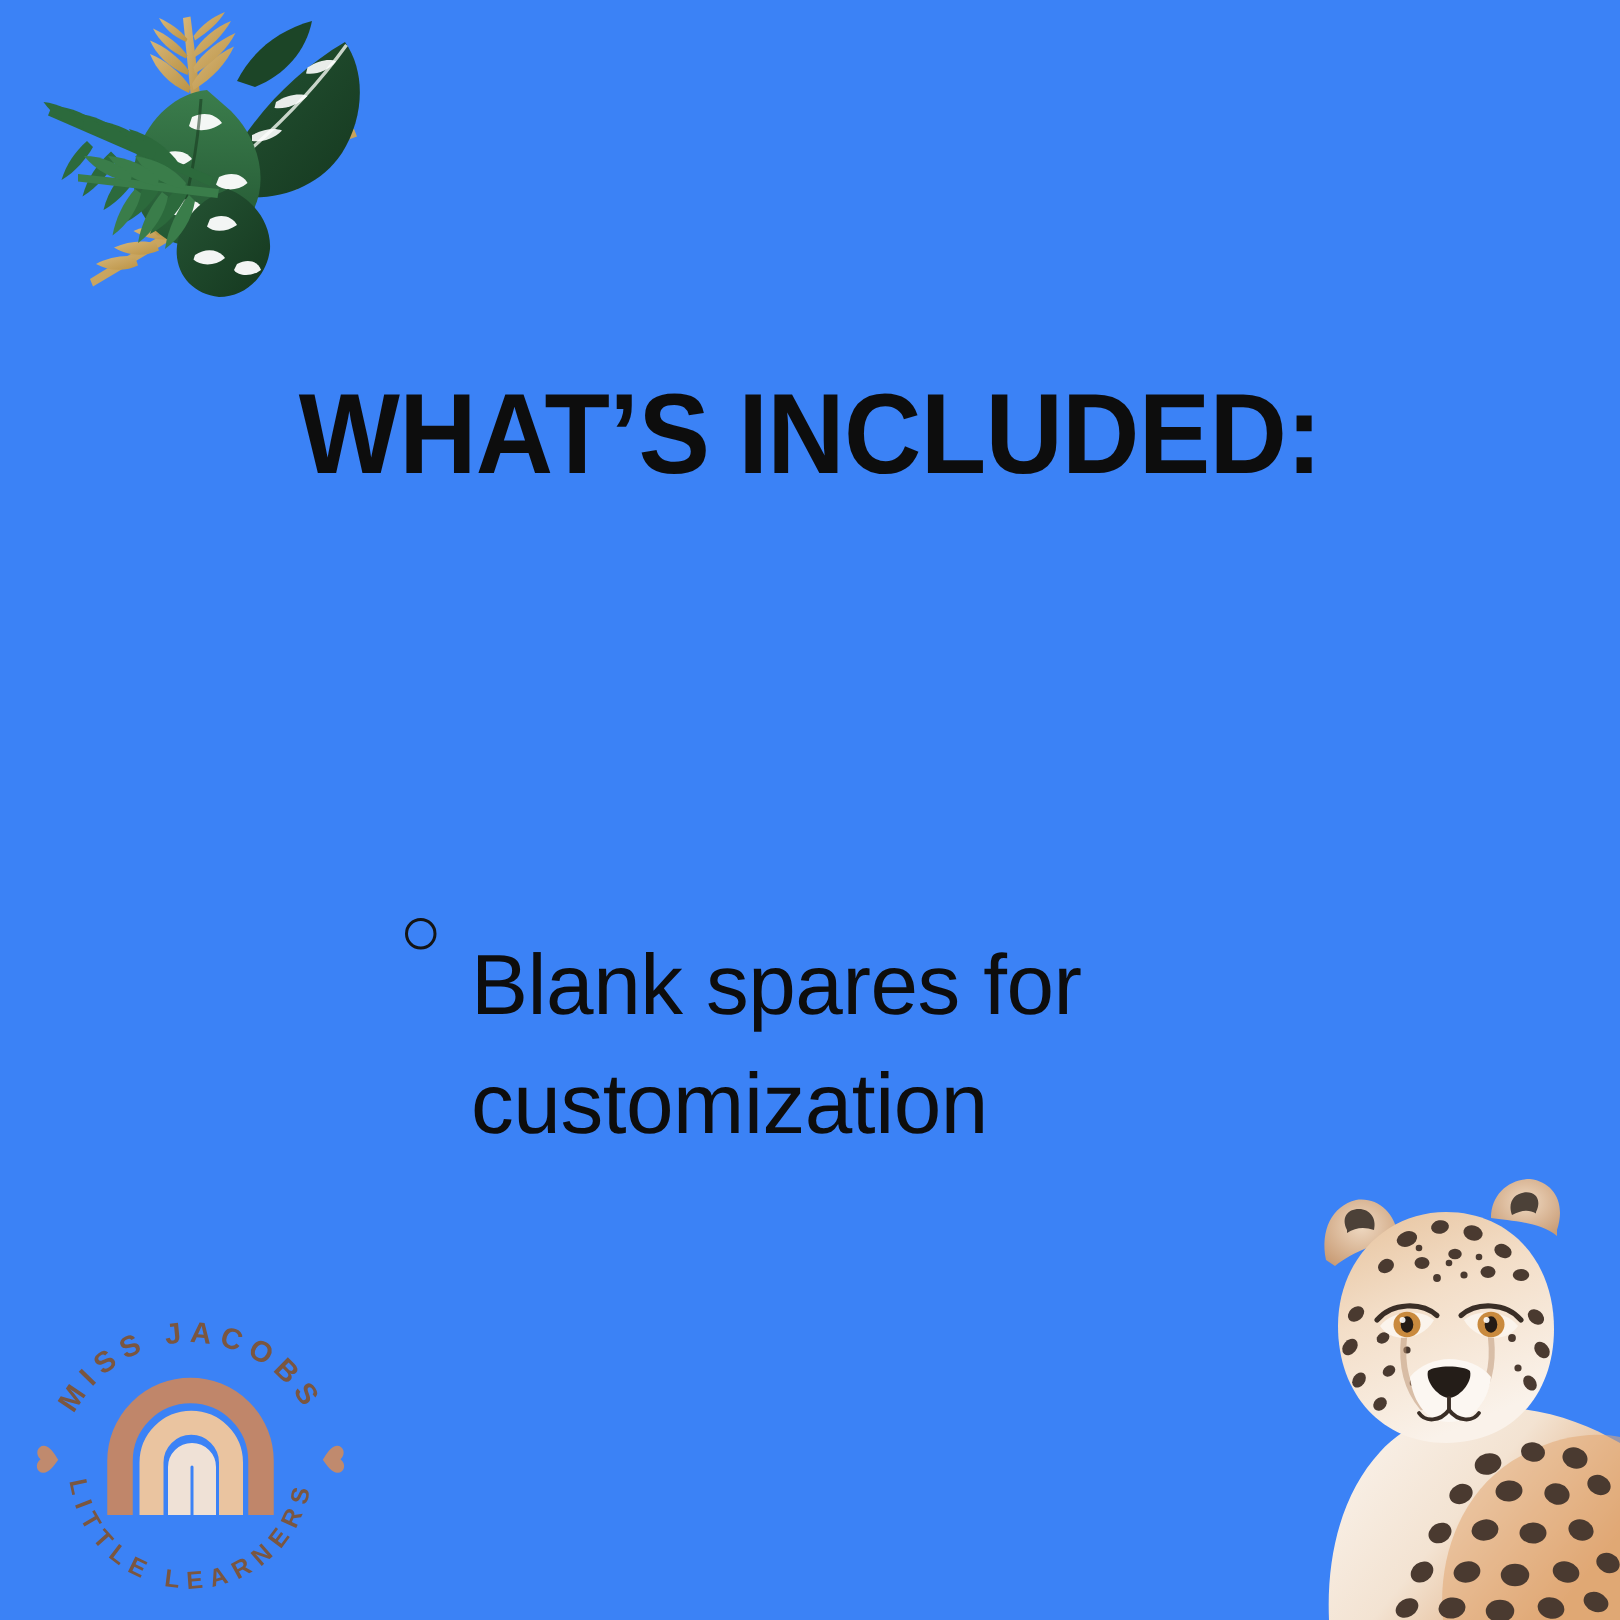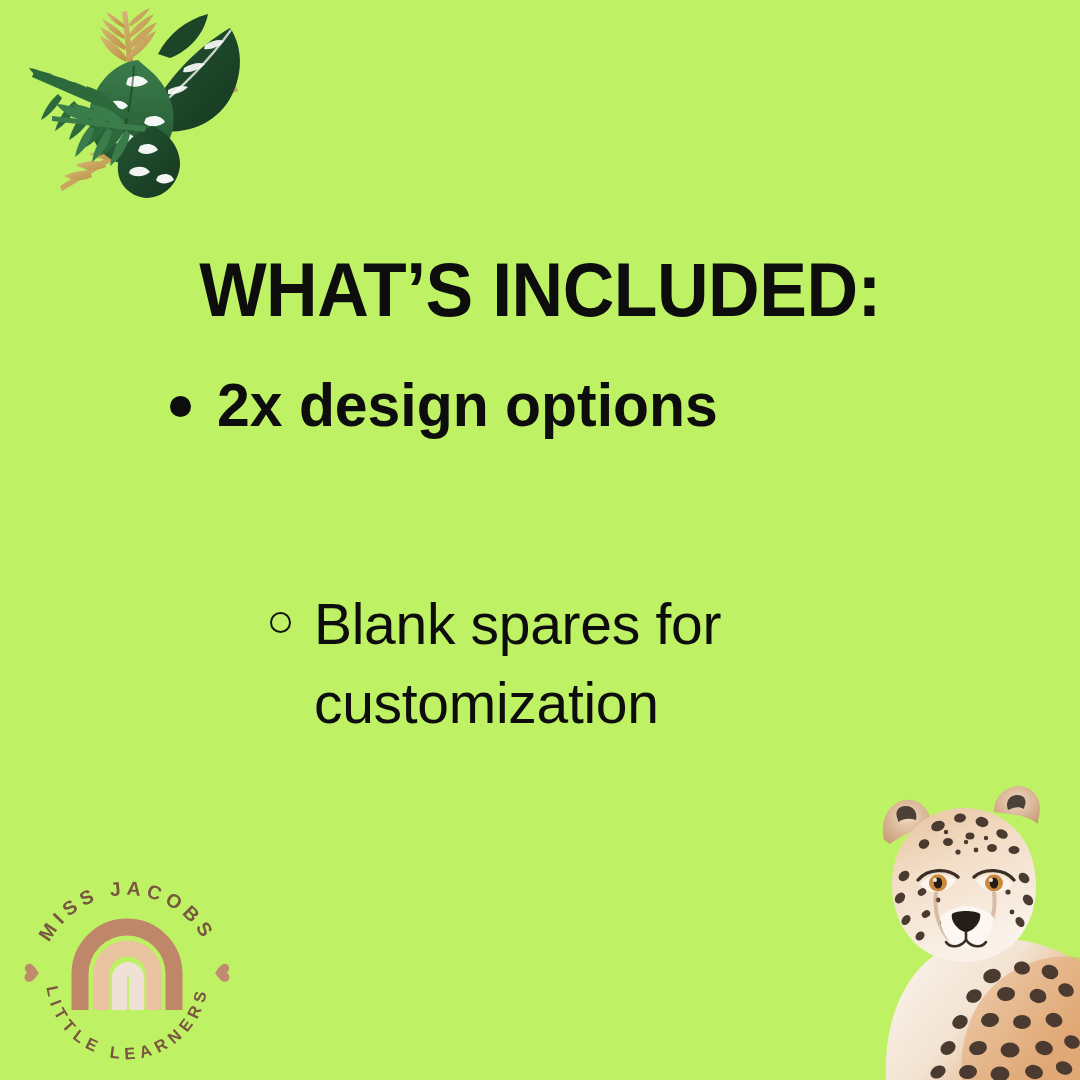--- a/index.html
+++ b/index.html
@@ -11,21 +11,21 @@
     height: 1080px;
     background: #ffffff;
     font-family: "Liberation Sans", sans-serif;
     overflow: hidden;
     position: relative;
   }
 
   .slide {
     position: absolute;
     inset: 0;
-    background: #bef264;
+    background: #3b82f6;
   }
 
   
   .leaf-cluster {
     position: absolute;
     left: 0px;
     top: 0px;
     width: 300px;
     height: 215px;
   }
@@ -107,20 +107,21 @@
     margin-right: 23px;
   }
   .sub-text {
     font-family: "Liberation Sans", sans-serif;
     font-weight: 400;
     font-size: 57px;
     line-height: 1.38;
     color: #0d0d0d;
     letter-spacing: -0.3px;
     max-width: 470px;
+    margin-top: 33px;
   }
 
   
   .logo {
     position: absolute;
     left: 18px;
     top: 858px;
     width: 218px;
     height: 212px;
   }
@@ -258,24 +259,20 @@
 
       <g fill="#1C4527">
         <path d="M158 54 C168 34 186 20 208 14 C204 34 190 50 170 58 Z"></path>
       </g>
     </svg>
   </div>
 
   <div class="heading">WHAT’S INCLUDED:</div>
 
   <div class="bullets">
-    <div class="bullet-row">
-      <span class="marker-solid"></span>
-      <span class="bullet-text">2x design options</span>
-    </div>
   </div>
 
   <div class="subbullets">
     <div class="sub-row">
       <span class="marker-hollow"></span>
       <span class="sub-text">Blank spares for customization</span>
     </div>
   </div>
 
   <div class="logo">

